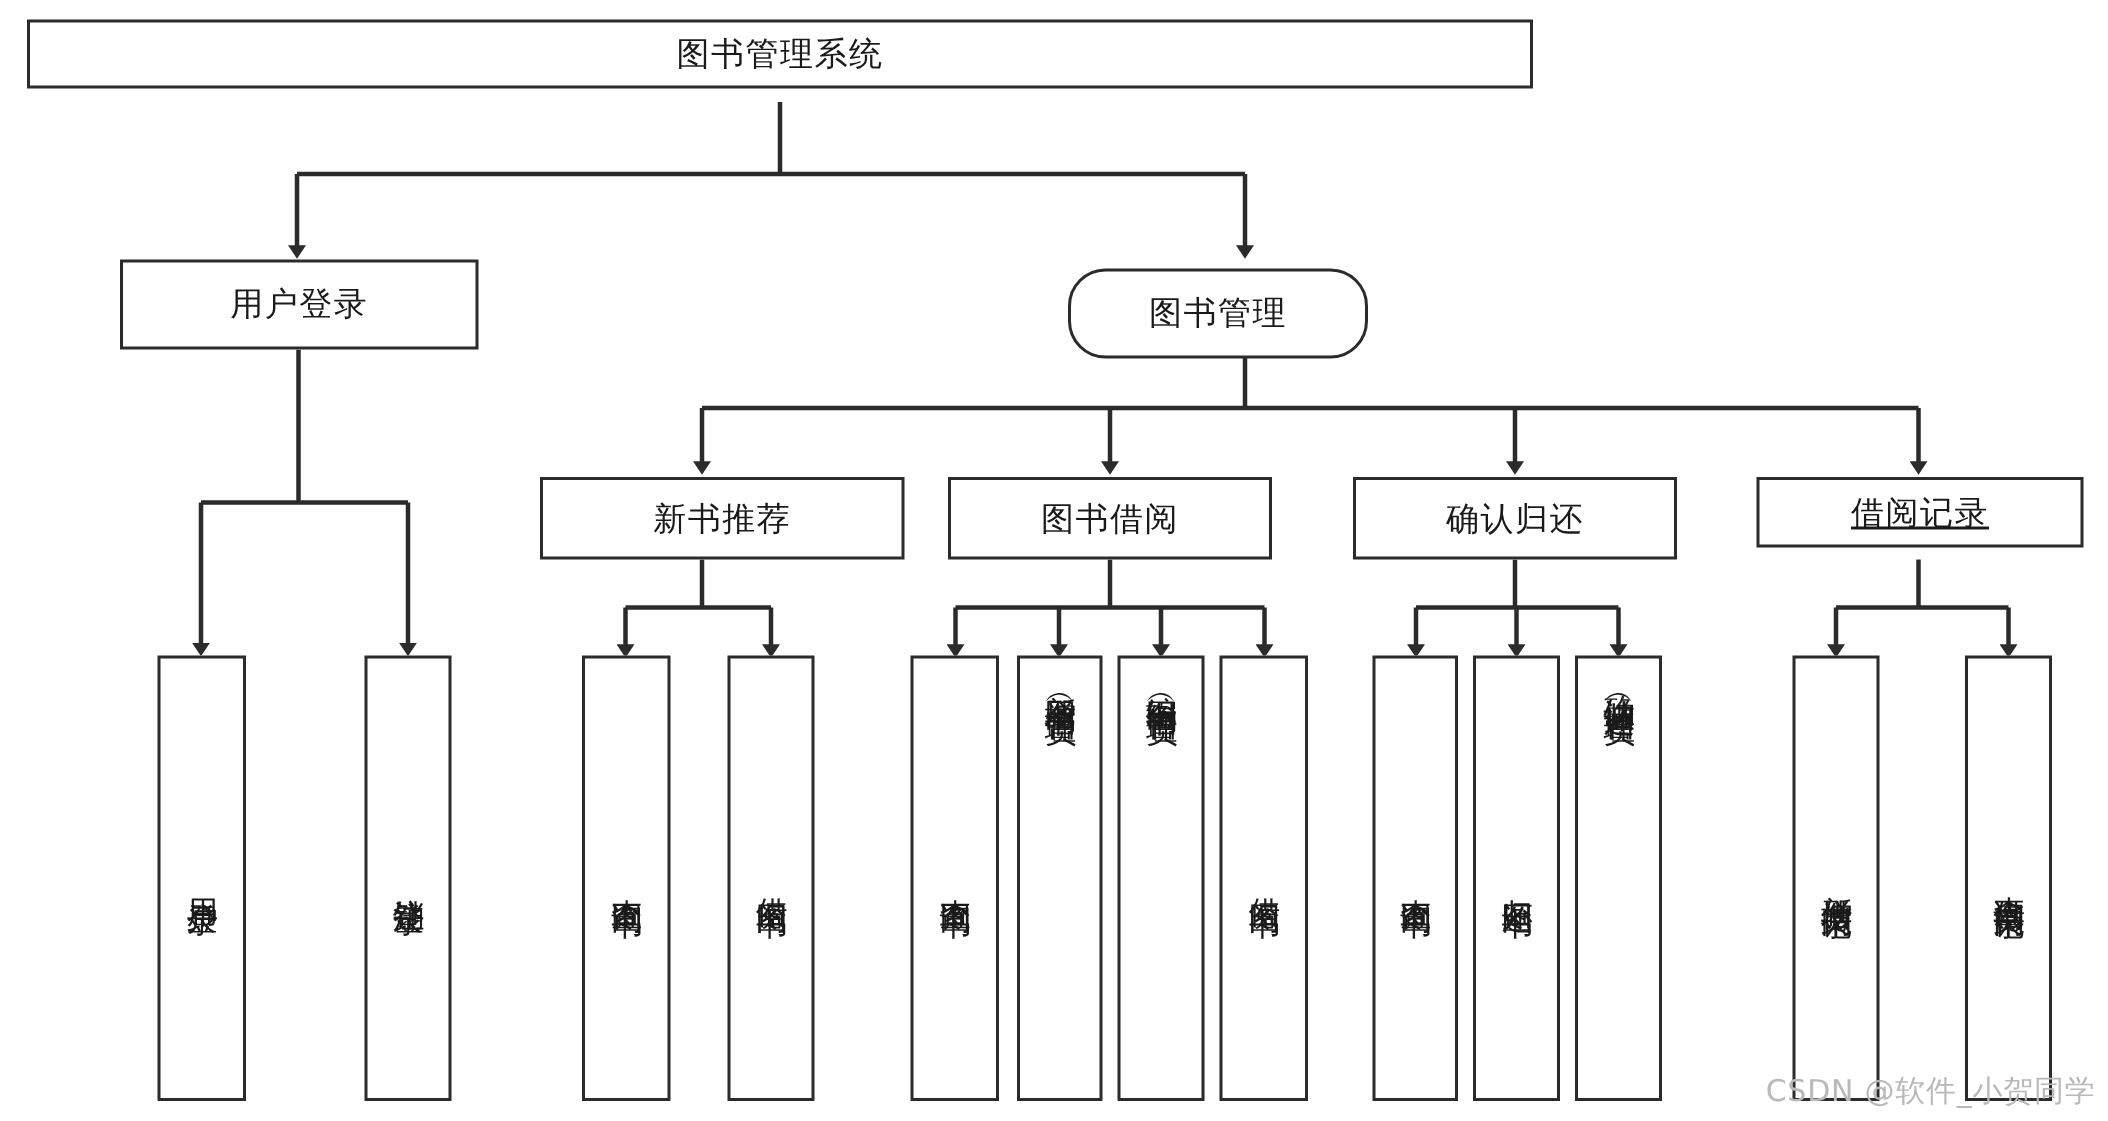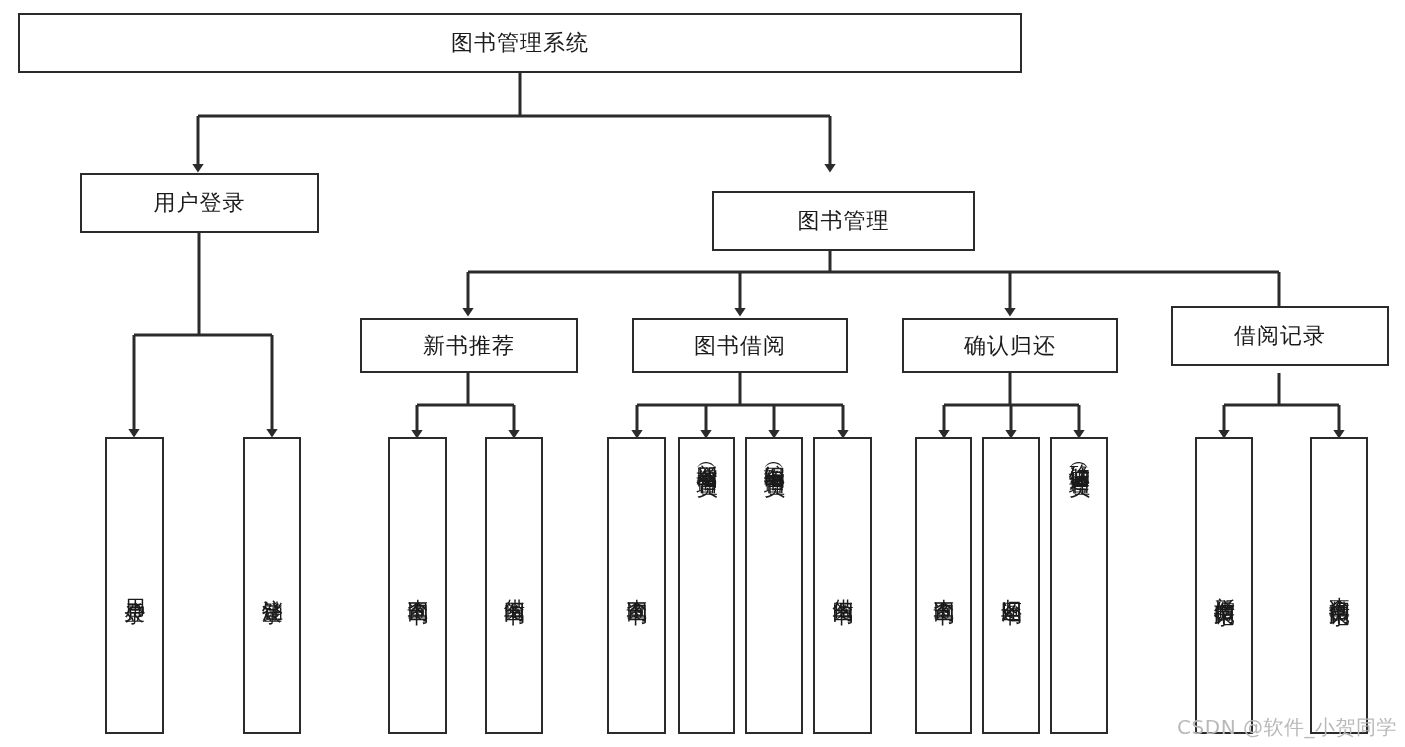--- a/index.html
+++ b/index.html
@@ -112,41 +112,41 @@
       <path d="M1011,405 L1011,431" marker-end="url(#arrow)"></path>
       <path d="M1079,405 L1079,431" marker-end="url(#arrow)"></path>
 
       <path d="M1279,373 L1279,405"></path>
       <path d="M1224,405 L1339,405"></path>
       <path d="M1224,405 L1224,431" marker-end="url(#arrow)"></path>
       <path d="M1339,405 L1339,431" marker-end="url(#arrow)"></path>
     </g>
   </svg>
 
-  <div class="node horiz" style="left:18px; top:13px; width:1004px; height:60px;">
+  <div class="node horiz" style="left:18px; top:13px; width:1004px; height:46px;">
     <span>图书管理系统</span>
   </div>
 
   <div class="node horiz" style="left:80px; top:173px; width:239px; height:60px;">
     <span>用户登录</span>
   </div>
-  <div class="node horiz" style="left:712px; top:191px; width:263px; height:60px;">
+  <div class="node horiz" style="left:712px; top:179px; width:200px; height:60px;border-radius:25px;">
     <span>图书管理</span>
   </div>
 
-  <div class="node horiz" style="left:360px; top:318px; width:218px; height:55px;">
+  <div class="node horiz" style="left:360px; top:318px; width:243px; height:55px;">
     <span>新书推荐</span>
   </div>
   <div class="node horiz" style="left:632px; top:318px; width:216px; height:55px;">
     <span>图书借阅</span>
   </div>
   <div class="node horiz" style="left:902px; top:318px; width:216px; height:55px;">
     <span>确认归还</span>
   </div>
-  <div class="node horiz" style="left:1171px; top:306px; width:218px; height:60px;">
+  <div class="node horiz" style="left:1171px; top:318px; width:218px; height:47px;text-decoration:underline;">
     <span>借阅记录</span>
   </div>
 
   <div class="node vert" style="left:105px; top:437px; width:59px; height:297px;">
     <span>用户登录</span>
   </div>
   <div class="node vert" style="left:243px; top:437px; width:58px; height:297px;">
     <span>注销登录</span>
   </div>
 

